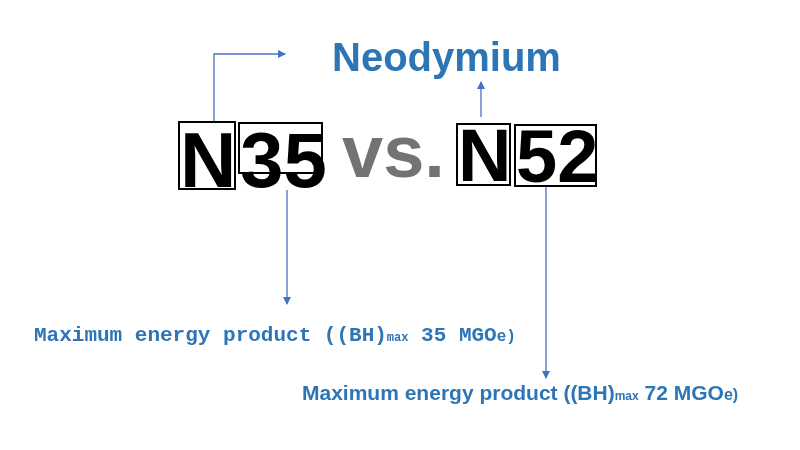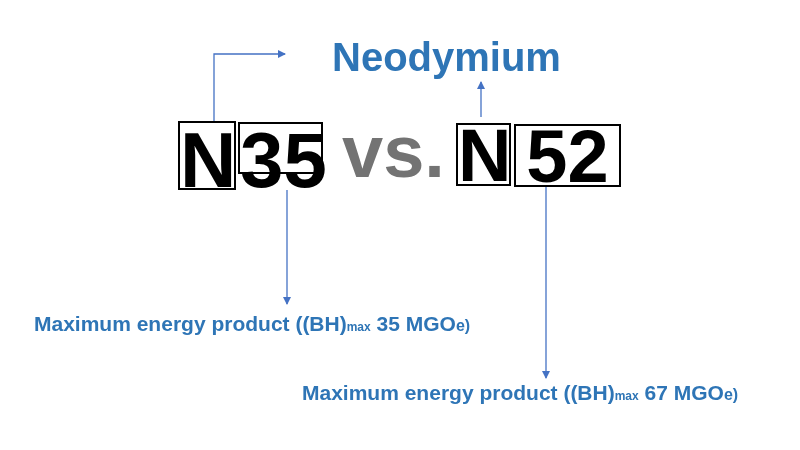--- a/index.html
+++ b/index.html
@@ -36,23 +36,23 @@
 </div>
 <div class="box" style="left:238px; top:122px; width:85px; height:52px;">
   <span style="top:-3px;">35</span>
 </div>
 
 <div class="abs big" style="left:342px; top:115px; font-size:74px;">vs.</div>
 
 <div class="box" style="left:456px; top:123px; width:55px; height:63px;">
   <span style="top:-6px; font-size:74px;">N</span>
 </div>
-<div class="box" style="left:514px; top:124px; width:107px; height:63px;">
+<div class="box" style="left:514px; top:124px; width:83px; height:63px;">
   <span style="top:-6px; font-size:74px;">52</span>
 </div>
 
-<div class="abs label" style="left:34px; top:313px;">
+<div class="abs label" style="left:34px; top:325px;font-family:Liberation Mono, monospace;">
   <span>Maximum energy product ((BH)</span><span class="sub">max</span><span> 35 MGO</span><span class="e">e</span><span class="e">)</span>
 </div>
 
 <div class="abs label" style="left:302px; top:382px;">
-  <span>Maximum energy product ((BH)</span><span class="sub">max</span><span> 67 MGO</span><span class="e">e</span><span class="e">)</span>
+  <span>Maximum energy product ((BH)</span><span class="sub">max</span><span> 72 MGO</span><span class="e">e</span><span class="e">)</span>
 </div>
 
 </body></html>

